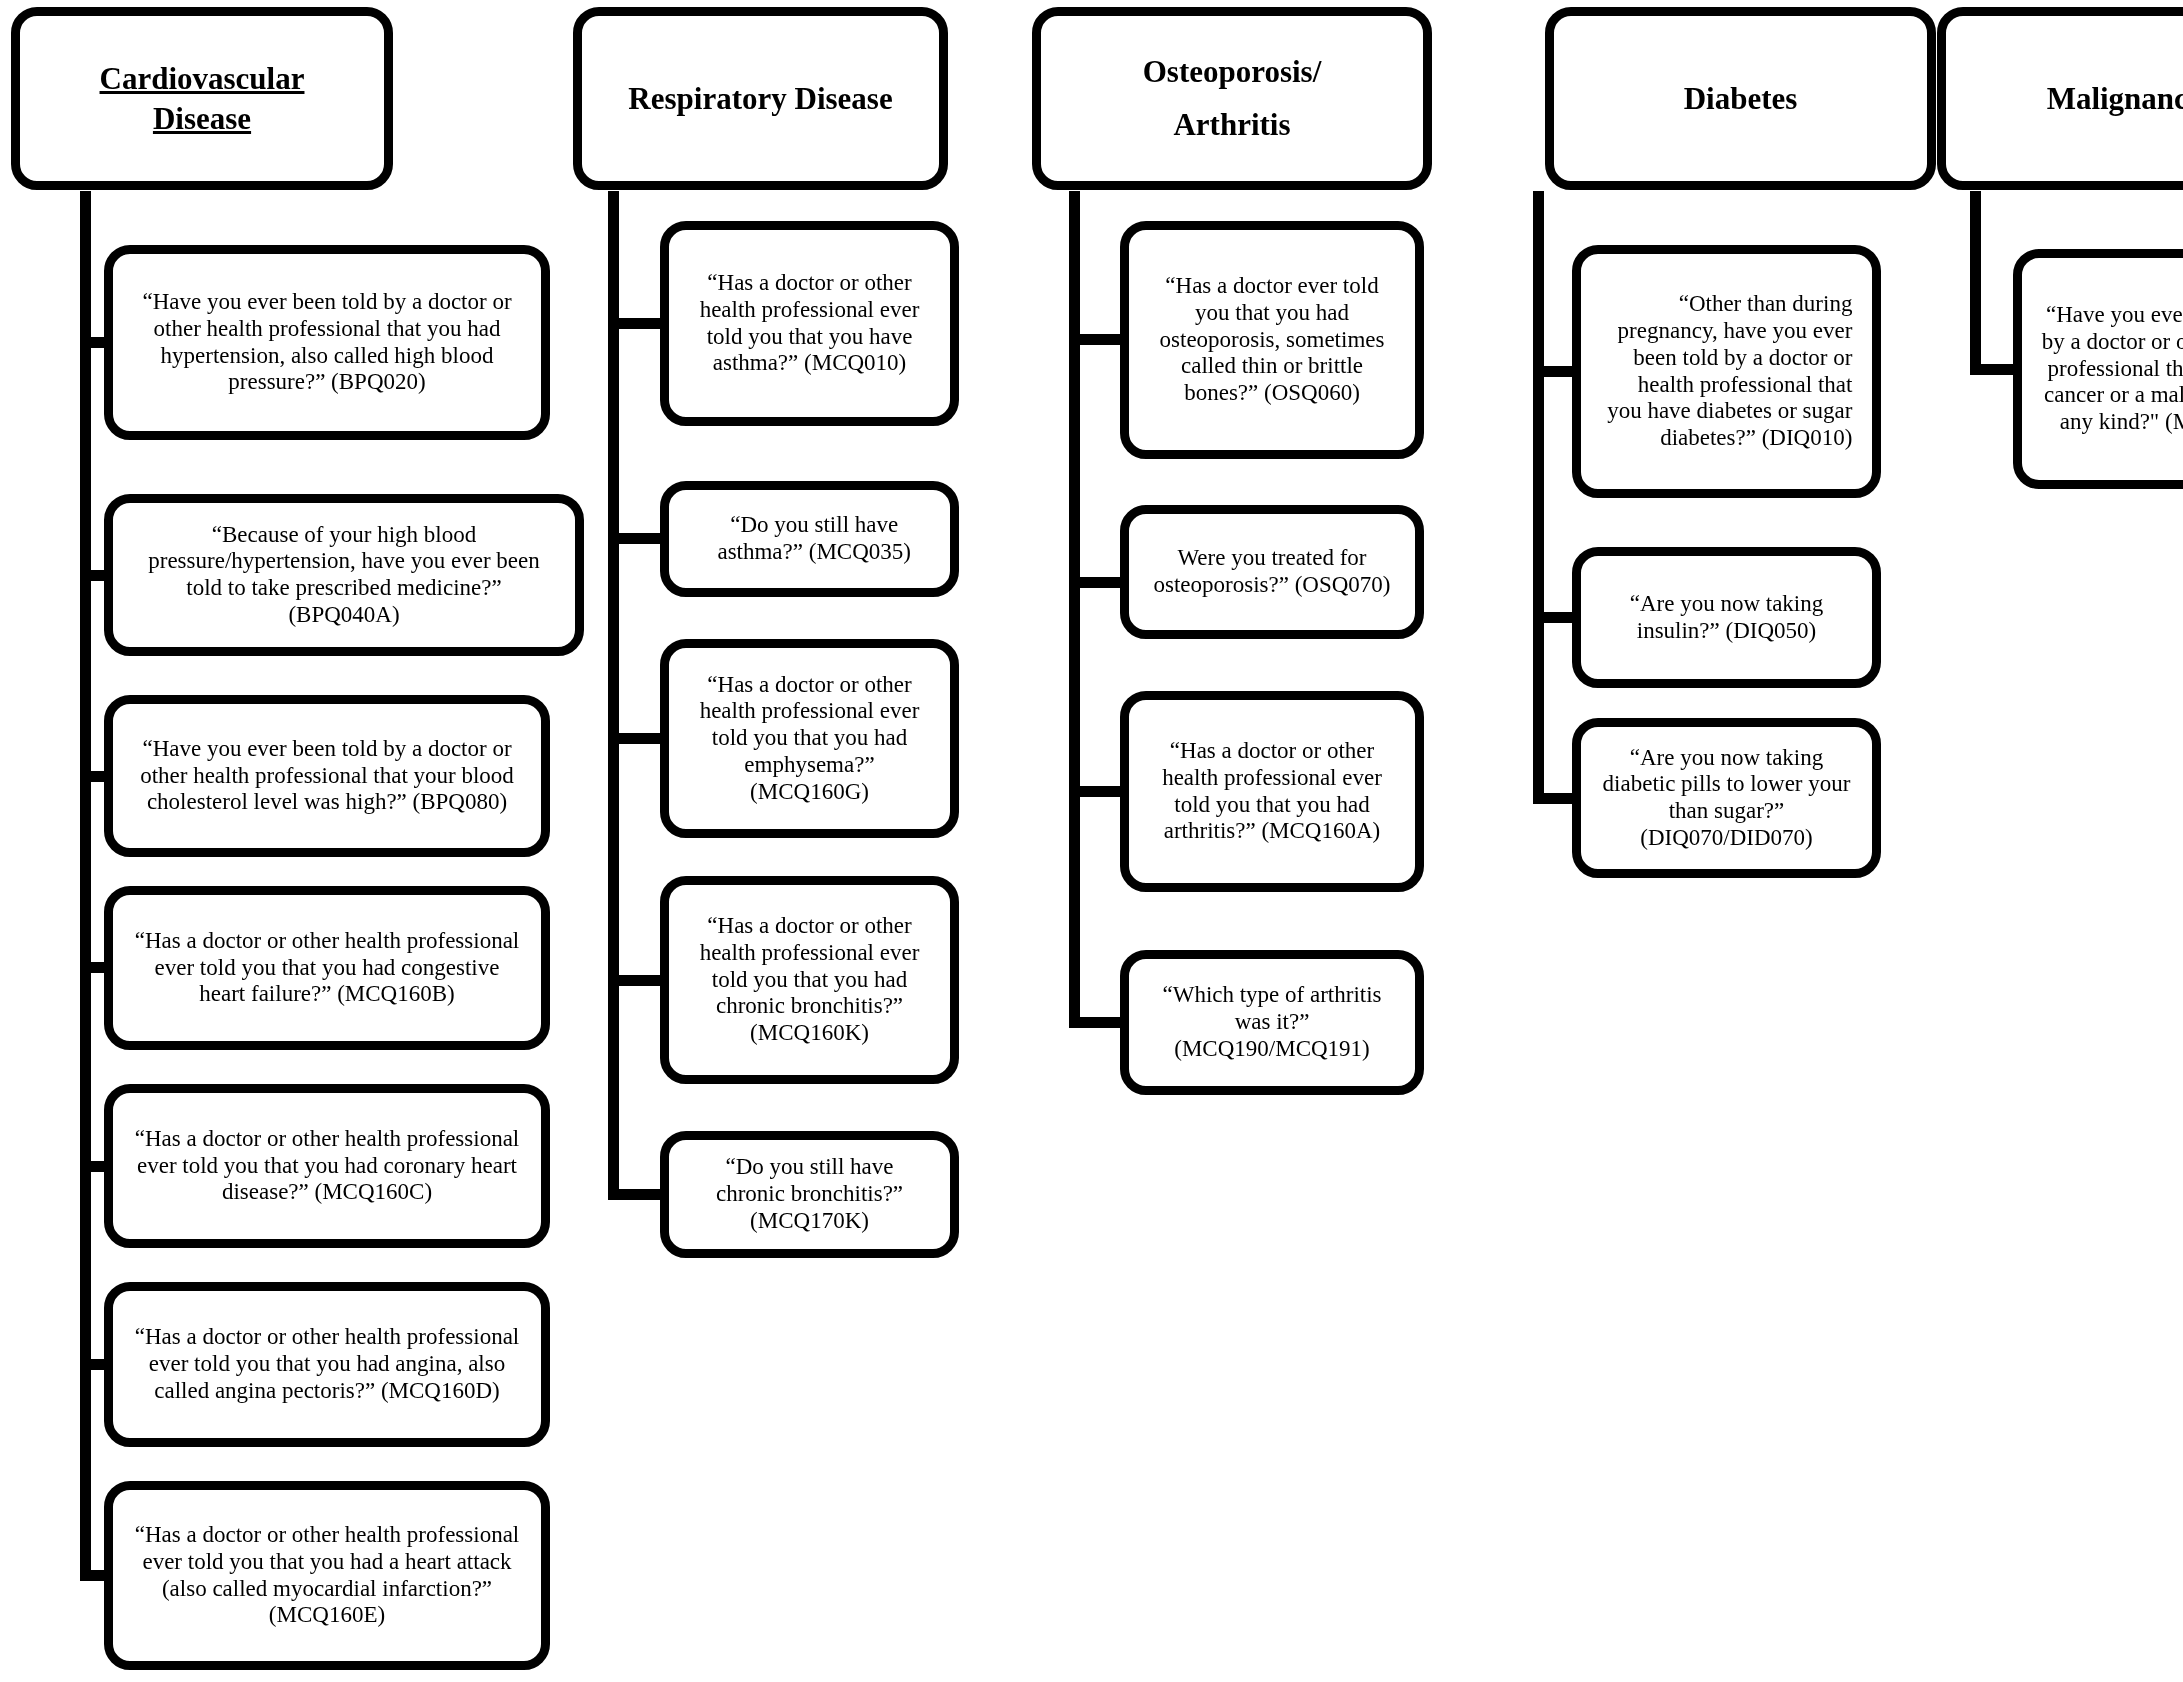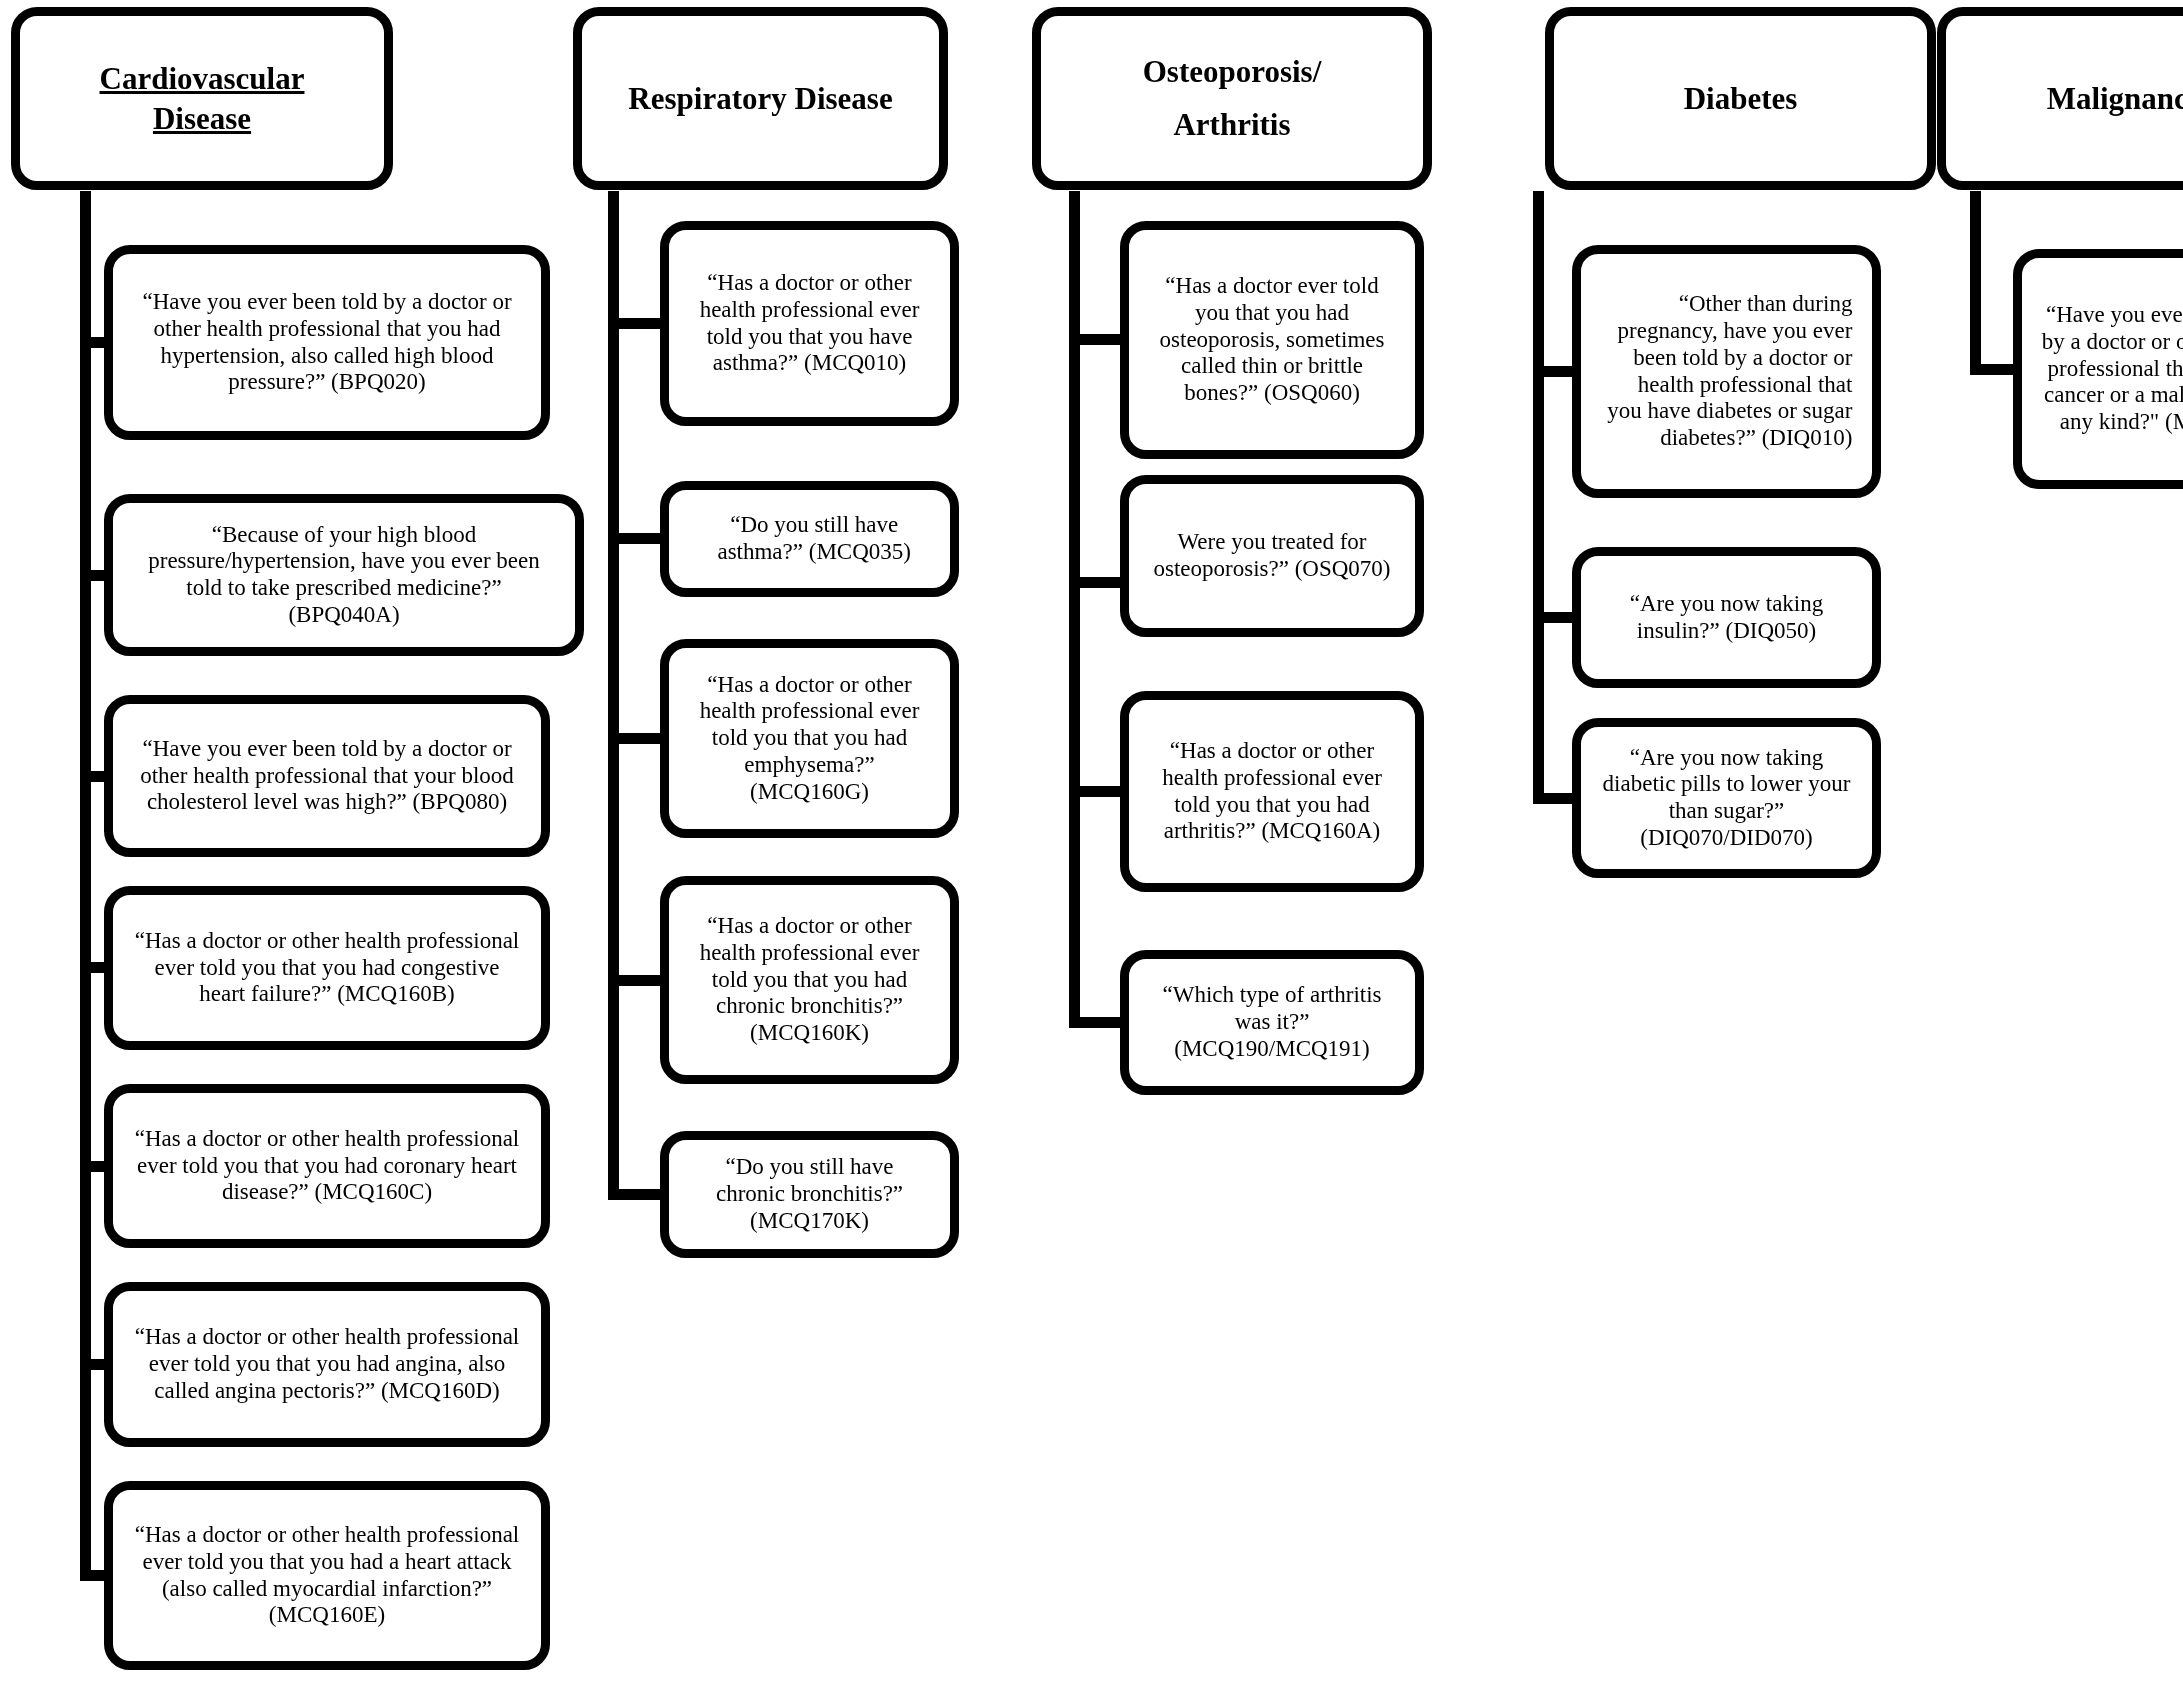--- a/index.html
+++ b/index.html
@@ -82,21 +82,21 @@
 
   <div class="box header-box tall-lines" style="left:1032px;top:7.4px;width:400px;height:183px;">Osteoporosis/
 Arthritis</div>
   <div class="line" style="left:1069px;top:191px;width:10.5px;height:837px;"></div>
   <div class="line" style="left:1069px;top:334px;width:64px;height:10.5px;"></div>
   <div class="line" style="left:1069px;top:577px;width:64px;height:10.5px;"></div>
   <div class="line" style="left:1069px;top:786px;width:64px;height:10.5px;"></div>
   <div class="line" style="left:1069px;top:1017px;width:64px;height:10.5px;"></div>
 
   <div class="box child-box" style="left:1120px;top:221px;width:304px;height:238px;">“Has a doctor ever told you that you had osteoporosis, sometimes called thin or brittle bones?” (OSQ060)</div>
-  <div class="box child-box" style="left:1120px;top:475px;width:304px;height:162px;">Were you treated for osteoporosis?” (OSQ070)</div>
+  <div class="box child-box" style="left:1120px;top:505px;width:304px;height:134px;">Were you treated for osteoporosis?” (OSQ070)</div>
   <div class="box child-box" style="left:1120px;top:691px;width:304px;height:201px;">“Has a doctor or other health professional ever told you that you had arthritis?” (MCQ160A)</div>
   <div class="box child-box" style="left:1120px;top:950px;width:304px;height:145px;">“Which type of arthritis was it?” (MCQ190/MCQ191)</div>
 
   <div class="box header-box" style="left:1500px;top:7.4px;width:391px;height:183px;margin-left:45px;">Diabetes</div>
   <div class="line" style="left:1533px;top:191px;width:10.5px;height:613px;"></div>
   <div class="line" style="left:1533px;top:366px;width:52px;height:10.5px;"></div>
   <div class="line" style="left:1533px;top:612px;width:52px;height:10.5px;"></div>
   <div class="line" style="left:1533px;top:793px;width:52px;height:10.5px;"></div>
 
   <div class="box child-box" style="left:1572px;top:245px;width:309px;height:253px;text-align:right;">“Other than during pregnancy, have you ever been told by a doctor or health professional that you have diabetes or sugar diabetes?” (DIQ010)</div>

